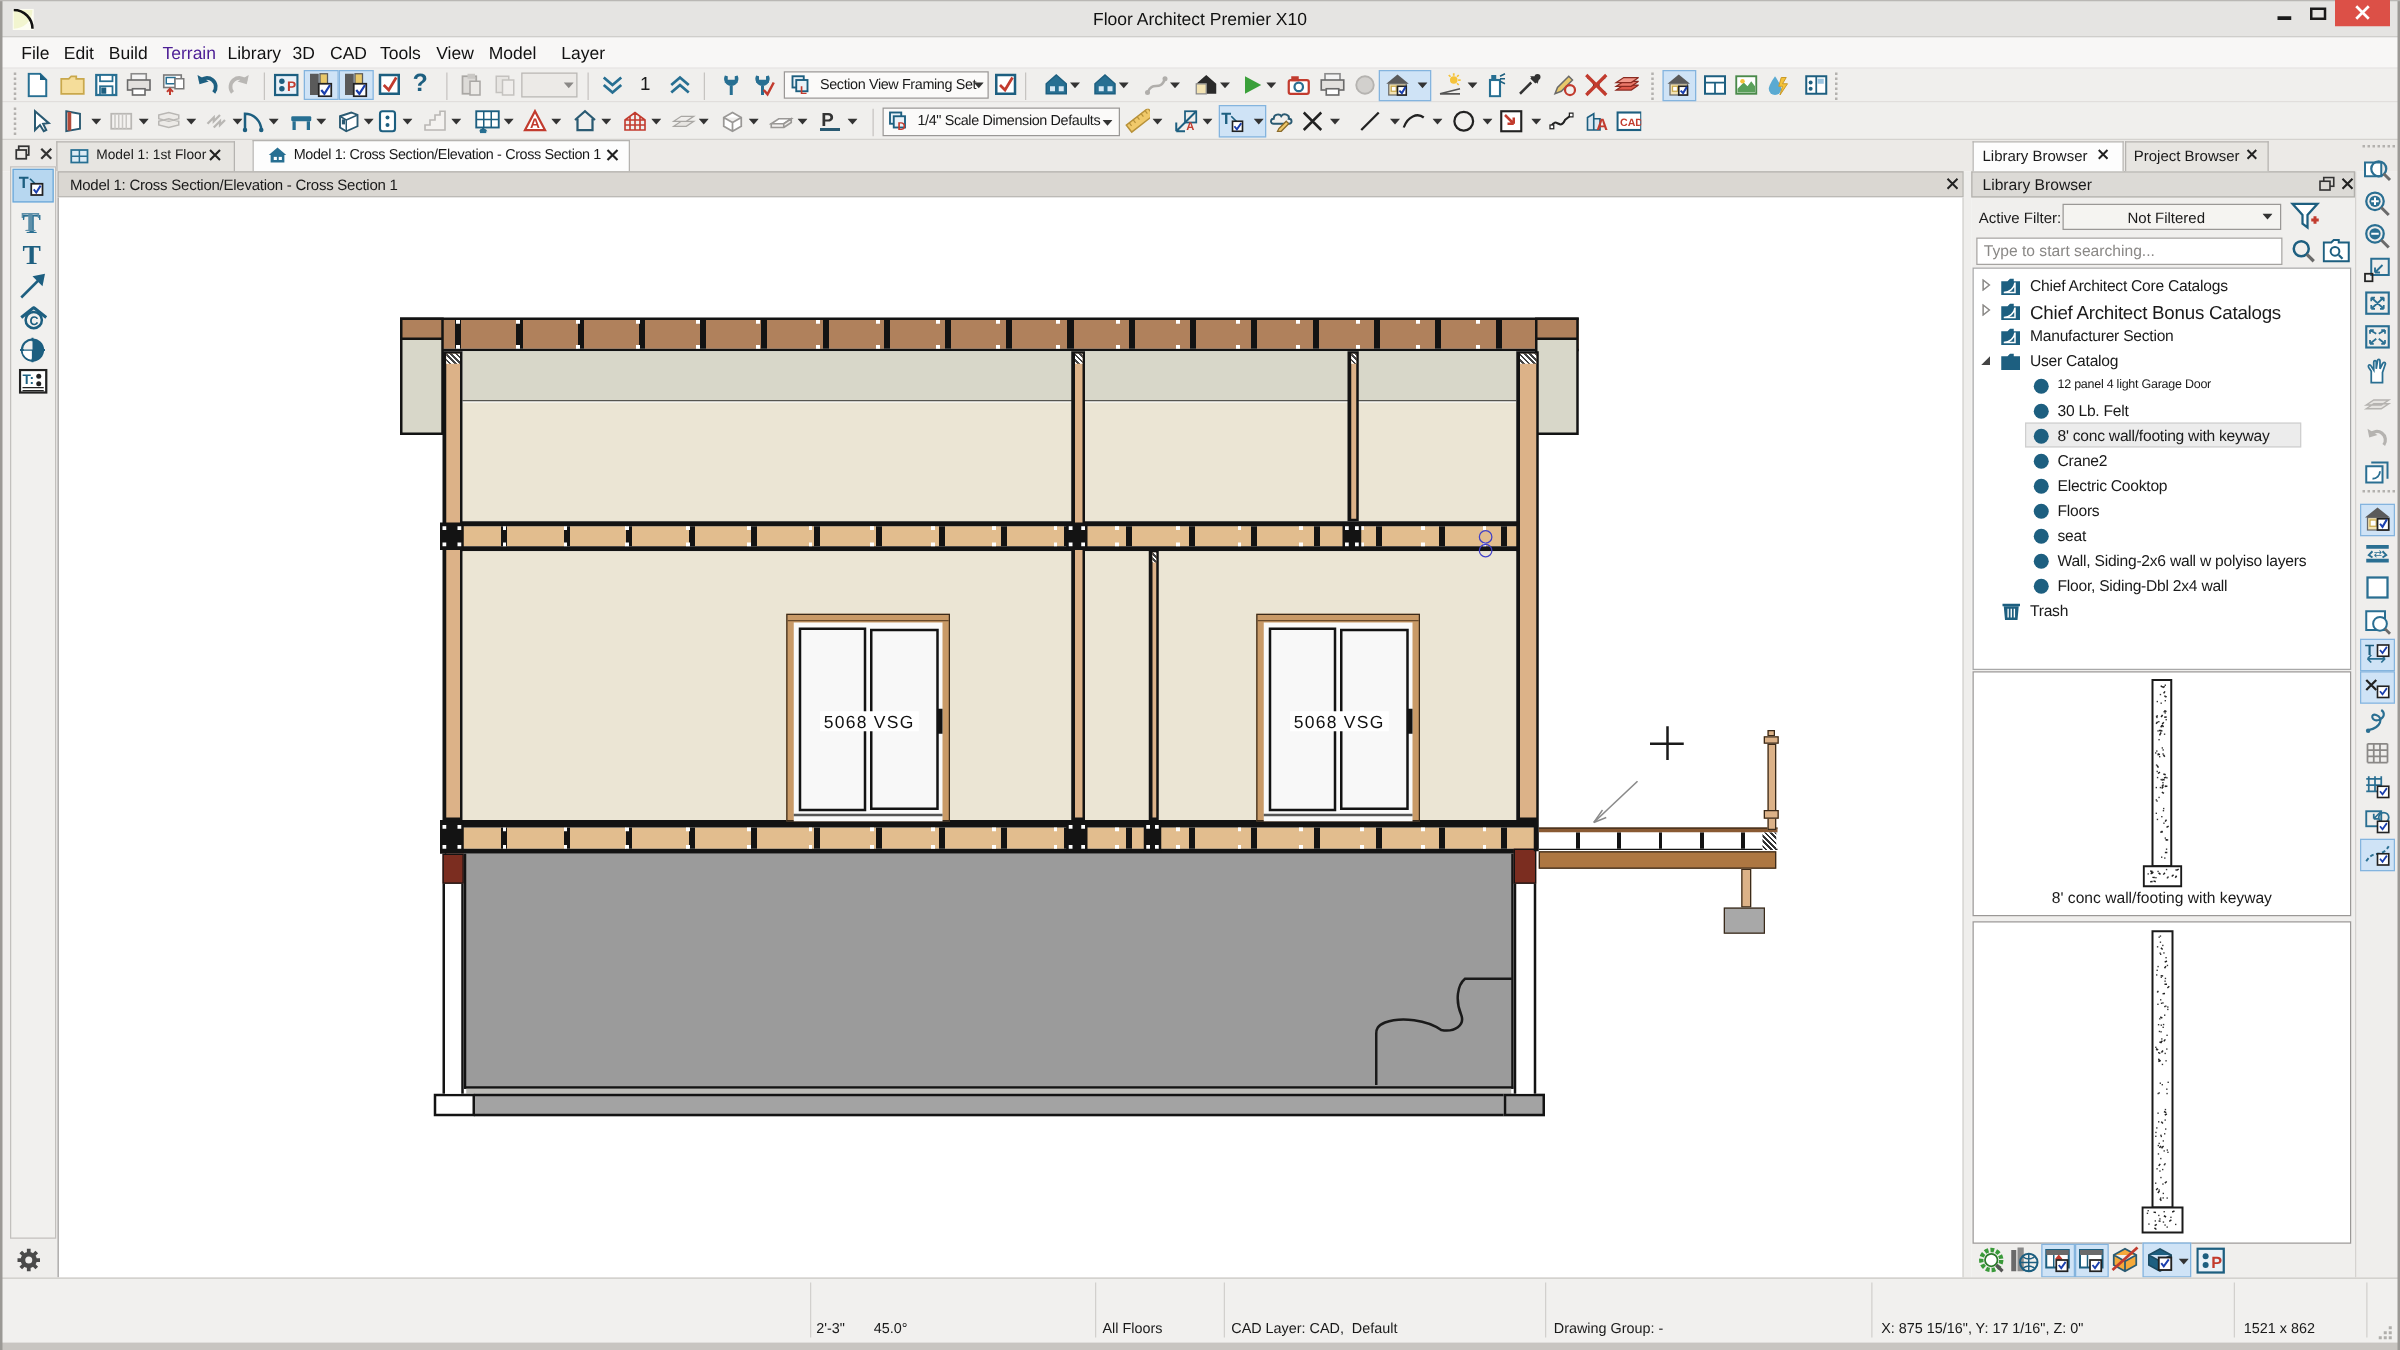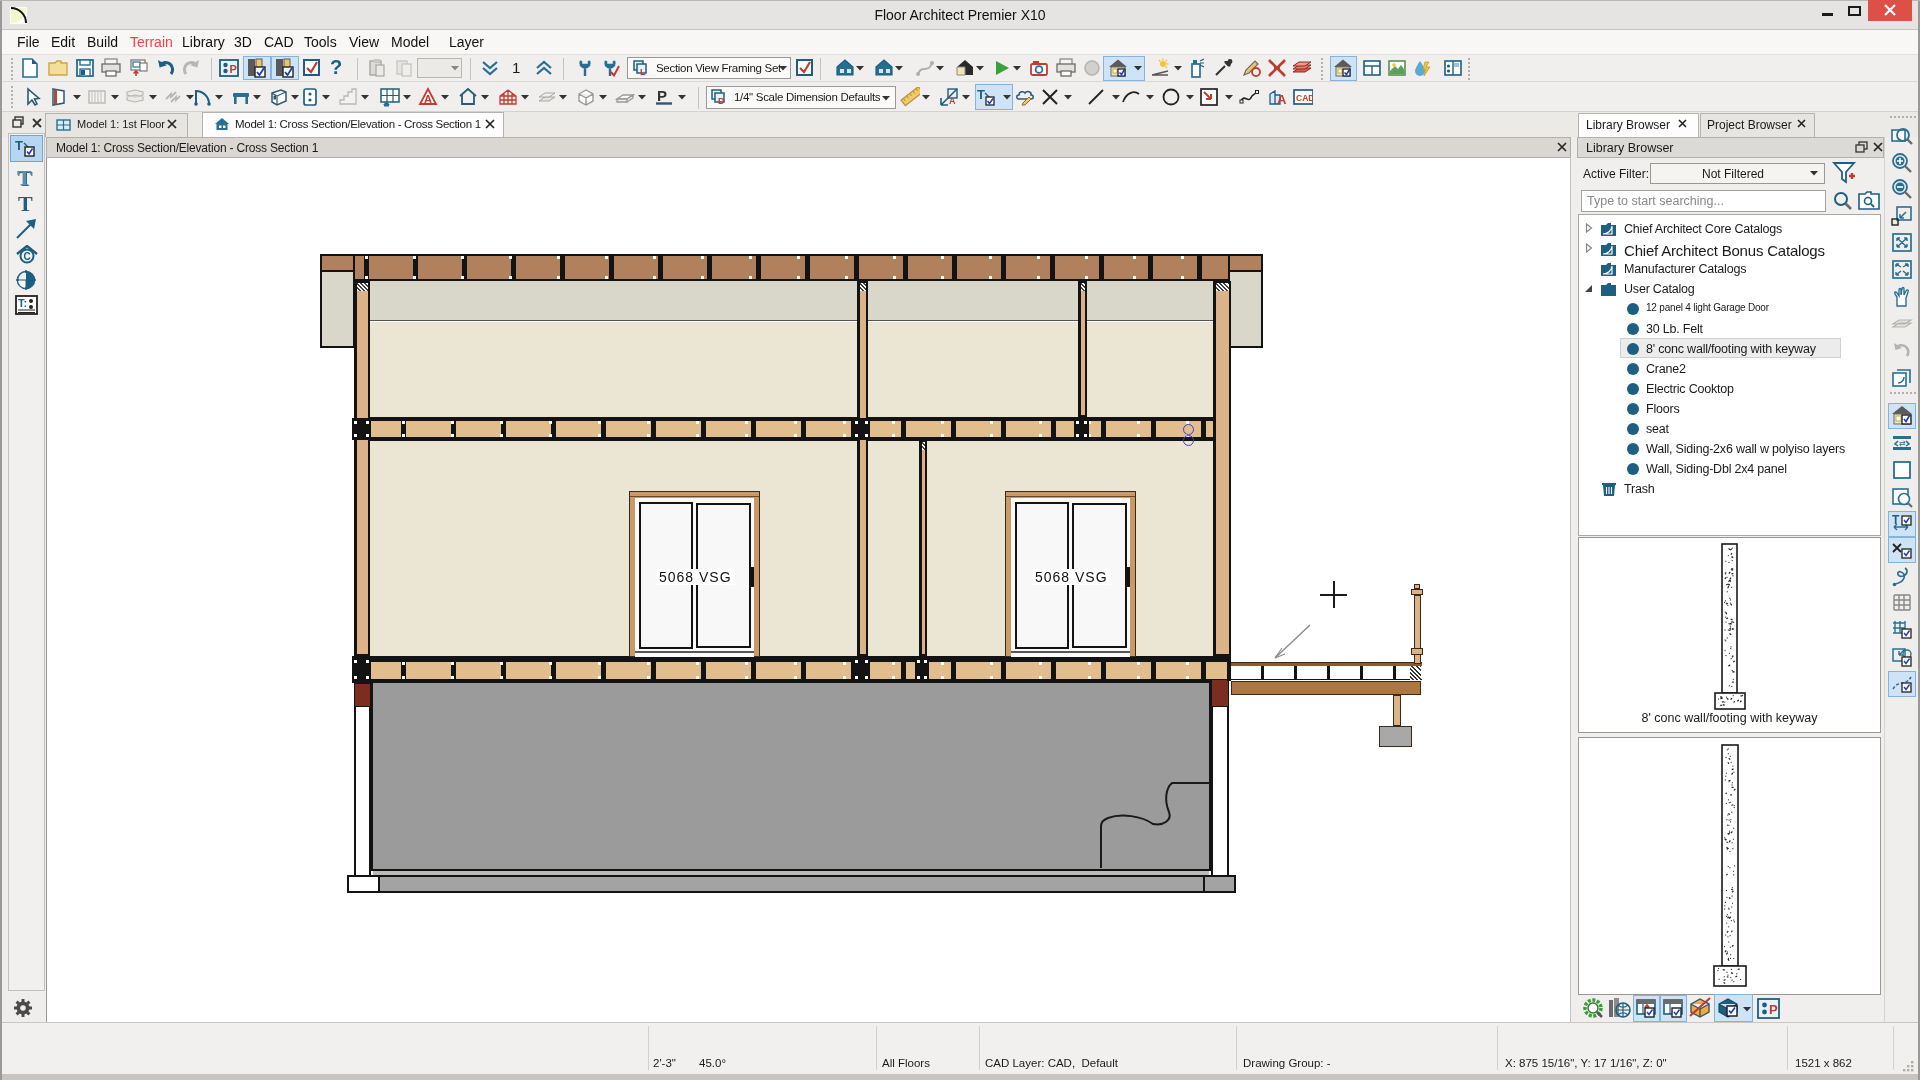--- a/index.html
+++ b/index.html
@@ -17,21 +17,21 @@
 <div class="txt" style="left:0;top:7px;width:1920px;text-align:center;font-size:14px;color:#111">Floor Architect Premier X10</div>
 <div style="position:absolute;left:1822px;top:13px;width:11px;height:3px;background:#1a1a1a"></div>
 <div style="position:absolute;left:1848px;top:6px;width:13px;height:10px;border:2px solid #1a1a1a"></div>
 <div style="position:absolute;left:1868px;top:0;width:44px;height:21px;background:#dc5047;z-index:91"><svg width="44" height="21">
       <path d="M17 5 L27 15 M27 5 L17 15" stroke="#fff" stroke-width="2.2"></path>
     </svg></div>
 <div style="position:absolute;left:0;top:30px;width:1920px;height:25px;background:#f8f7f6;border-bottom:1px solid #e2e0dd"></div>
 <div class="txt" style="left:17px;top:34px;font-size:14px;color:#111">File</div>
 <div class="txt" style="left:51px;top:34px;font-size:14px;color:#111">Edit</div>
 <div class="txt" style="left:87px;top:34px;font-size:14px;color:#111">Build</div>
-<div class="txt" style="left:130px;top:34px;font-size:14px;color:#ef4444">Terrain</div>
+<div class="txt" style="left:130px;top:34px;font-size:14px;color:#4c1d95">Terrain</div>
 <div class="txt" style="left:182px;top:34px;font-size:14px;color:#111">Library</div>
 <div class="txt" style="left:234px;top:34px;font-size:14px;color:#111">3D</div>
 <div class="txt" style="left:264px;top:34px;font-size:14px;color:#111">CAD</div>
 <div class="txt" style="left:304px;top:34px;font-size:14px;color:#111">Tools</div>
 <div class="txt" style="left:349px;top:34px;font-size:14px;color:#111">View</div>
 <div class="txt" style="left:391px;top:34px;font-size:14px;color:#111">Model</div>
 <div class="txt" style="left:449px;top:34px;font-size:14px;color:#111">Layer</div>
 <div style="position:absolute;left:0;top:55px;width:1920px;height:27px;background:#f0efed;border-bottom:1px solid #dbd9d6"></div>
 <div style="position:absolute;left:0;top:82px;width:1920px;height:30px;background:#f0efed;border-bottom:1px solid #d4d2cf"></div>
 <div style="position:absolute;left:11px;top:58px;width:2px;height:2px;background:#b3b1ae"></div>
@@ -739,21 +739,21 @@
   </svg>
 <svg style="position:absolute;left:1600px;top:241px;" width="17" height="16" viewBox="0 0 17 16">
     <path d="M1 4 L6 4 L8 2 L11 2 L11 4 L16 4 L16 15 L1 15 Z" fill="#1d5f80"></path>
     <path d="M3 13 A 9 9 0 0 0 12 5 L12 13 Z" fill="none" stroke="#fff" stroke-width="1.2"></path>
   </svg>
 <div class="txt" style="left:1624px;top:242px;font-size:15px;letter-spacing:-0.2px">Chief Architect Bonus Catalogs</div>
 <svg style="position:absolute;left:1600px;top:261px;" width="17" height="16" viewBox="0 0 17 16">
     <path d="M1 4 L6 4 L8 2 L11 2 L11 4 L16 4 L16 15 L1 15 Z" fill="#1d5f80"></path>
     <path d="M3 13 A 9 9 0 0 0 12 5 L12 13 Z" fill="none" stroke="#fff" stroke-width="1.2"></path>
   </svg>
-<div class="txt" style="left:1624px;top:262px;font-size:12.5px;letter-spacing:-0.2px">Manufacturer Catalogs</div>
+<div class="txt" style="left:1624px;top:262px;font-size:12.5px;letter-spacing:-0.2px">Manufacturer Section</div>
 <svg style="position:absolute;left:1584px;top:284px;" width="10" height="9" viewBox="0 0 10 9">
     <path d="M8 1 L8 8 L1 8 Z" fill="#444"></path>
   </svg>
 <svg style="position:absolute;left:1600px;top:281px;" width="17" height="16" viewBox="0 0 17 16">
     <path d="M1 4 L6 4 L8 2 L11 2 L11 4 L16 4 L16 15 L1 15 Z" fill="#1d5f80"></path>
   </svg>
 <div class="txt" style="left:1624px;top:282px;font-size:12.5px;letter-spacing:-0.2px">User Catalog</div>
 <svg style="position:absolute;left:1626px;top:302px;" width="14" height="14" viewBox="0 0 14 14">
     <circle cx="7" cy="7" r="6" fill="#1d5f80"></circle>
   </svg>
@@ -783,21 +783,21 @@
     <circle cx="7" cy="7" r="6" fill="#1d5f80"></circle>
   </svg>
 <div class="txt" style="left:1646px;top:422px;font-size:12.5px;letter-spacing:-0.2px">seat</div>
 <svg style="position:absolute;left:1626px;top:442px;" width="14" height="14" viewBox="0 0 14 14">
     <circle cx="7" cy="7" r="6" fill="#1d5f80"></circle>
   </svg>
 <div class="txt" style="left:1646px;top:442px;font-size:12.5px;letter-spacing:-0.2px">Wall, Siding-2x6 wall w polyiso layers</div>
 <svg style="position:absolute;left:1626px;top:462px;" width="14" height="14" viewBox="0 0 14 14">
     <circle cx="7" cy="7" r="6" fill="#1d5f80"></circle>
   </svg>
-<div class="txt" style="left:1646px;top:462px;font-size:12.5px;letter-spacing:-0.2px">Wall, Siding-Dbl 2x4 panel</div>
+<div class="txt" style="left:1646px;top:462px;font-size:12.5px;letter-spacing:-0.2px">Floor, Siding-Dbl 2x4 wall</div>
 <svg style="position:absolute;left:1601px;top:481px;" width="16" height="16" viewBox="0 0 16 16">
     <path d="M2 4 L14 4 L13 15 L3 15 Z" fill="#1d5f80"></path>
     <rect x="1" y="2" width="14" height="2" fill="#1d5f80"></rect>
     <path d="M5.5 6 L5.5 13 M8 6 L8 13 M10.5 6 L10.5 13" stroke="#fff" stroke-width="1.1"></path>
   </svg>
 <div class="txt" style="left:1624px;top:482px;font-size:12.5px;letter-spacing:-0.2px">Trash</div>
 <div style="position:absolute;left:1578px;top:537px;width:303px;height:196px;background:#fff;border:1px solid #9a9896"></div>
 <svg style="position:absolute;left:1714px;top:543px;" width="32" height="168" viewBox="0 0 32 168">
     <rect x="8" y="1" width="15" height="149" fill="#fff" stroke="#1a1a1a" stroke-width="1.6"></rect>
     <rect x="1" y="150" width="30" height="16" fill="#fff" stroke="#1a1a1a" stroke-width="1.6"></rect>

